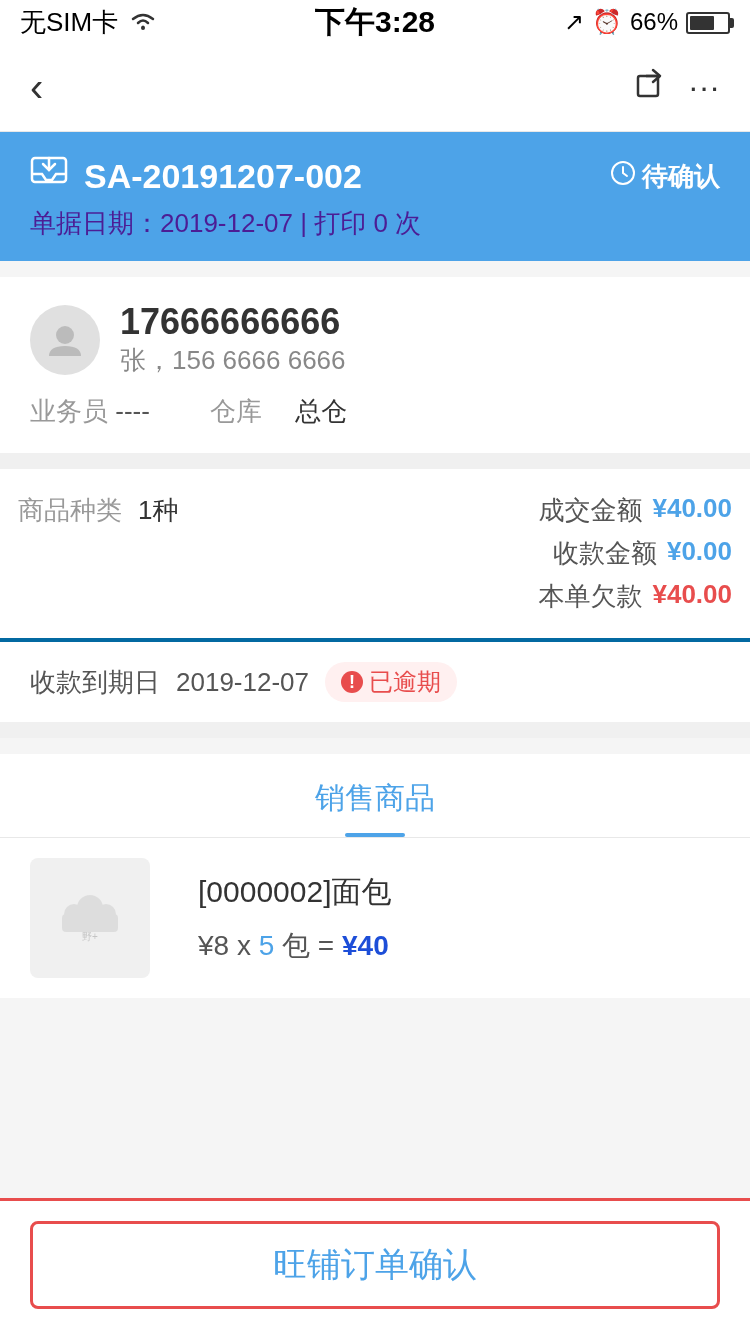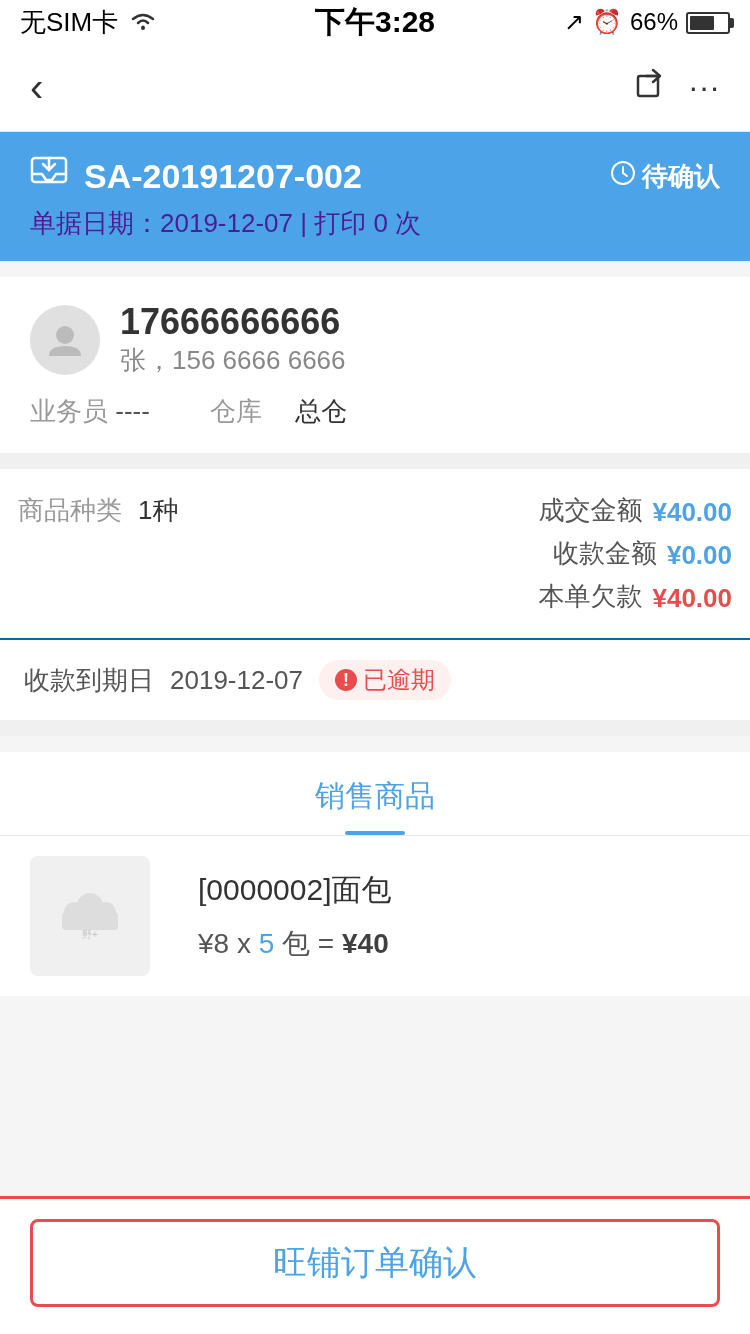--- a/index.html
+++ b/index.html
@@ -210,39 +210,39 @@
       color: #333;
     }
     .summary-right {
       display: flex;
       flex-direction: column;
       align-items: flex-end;
       gap: 8px;
     }
     .summary-item {
       display: flex;
-      align-items: flex-end;
+      align-items: flex-start;
       gap: 10px;
       font-size: 26px;
       color: #555;
     }
     .amount-blue {
       color: #4da3e8;
       font-weight: 600;
     }
     .amount-red {
       color: #e84d4d;
       font-weight: 600;
     }
 
     
     .due-section {
       background: #fff;
-      padding: 20px 24px;
-      border-top: 2px solid #0369a1;
+      padding: 20px 30px;
+      border-top: 4px solid #0369a1;
       display: flex;
       align-items: center;
       gap: 16px;
       font-size: 26px;
       color: #555;
     }
     .overdue-badge {
       background: #fff0f0;
       color: #e84d4d;
       border-radius: 20px;
@@ -336,21 +336,21 @@
       font-size: 28px;
       color: #555;
     }
     .price-qty {
       color: #555;
     }
     .qty-blue {
       color: #4da3e8;
     }
     .total-blue {
-      color: #404040;
+      color: #1d4ed8;
       font-weight: 600;
     }
 
     
     .empty-area {
       background: #f5f5f5;
       height: 200px;
     }
 
     

